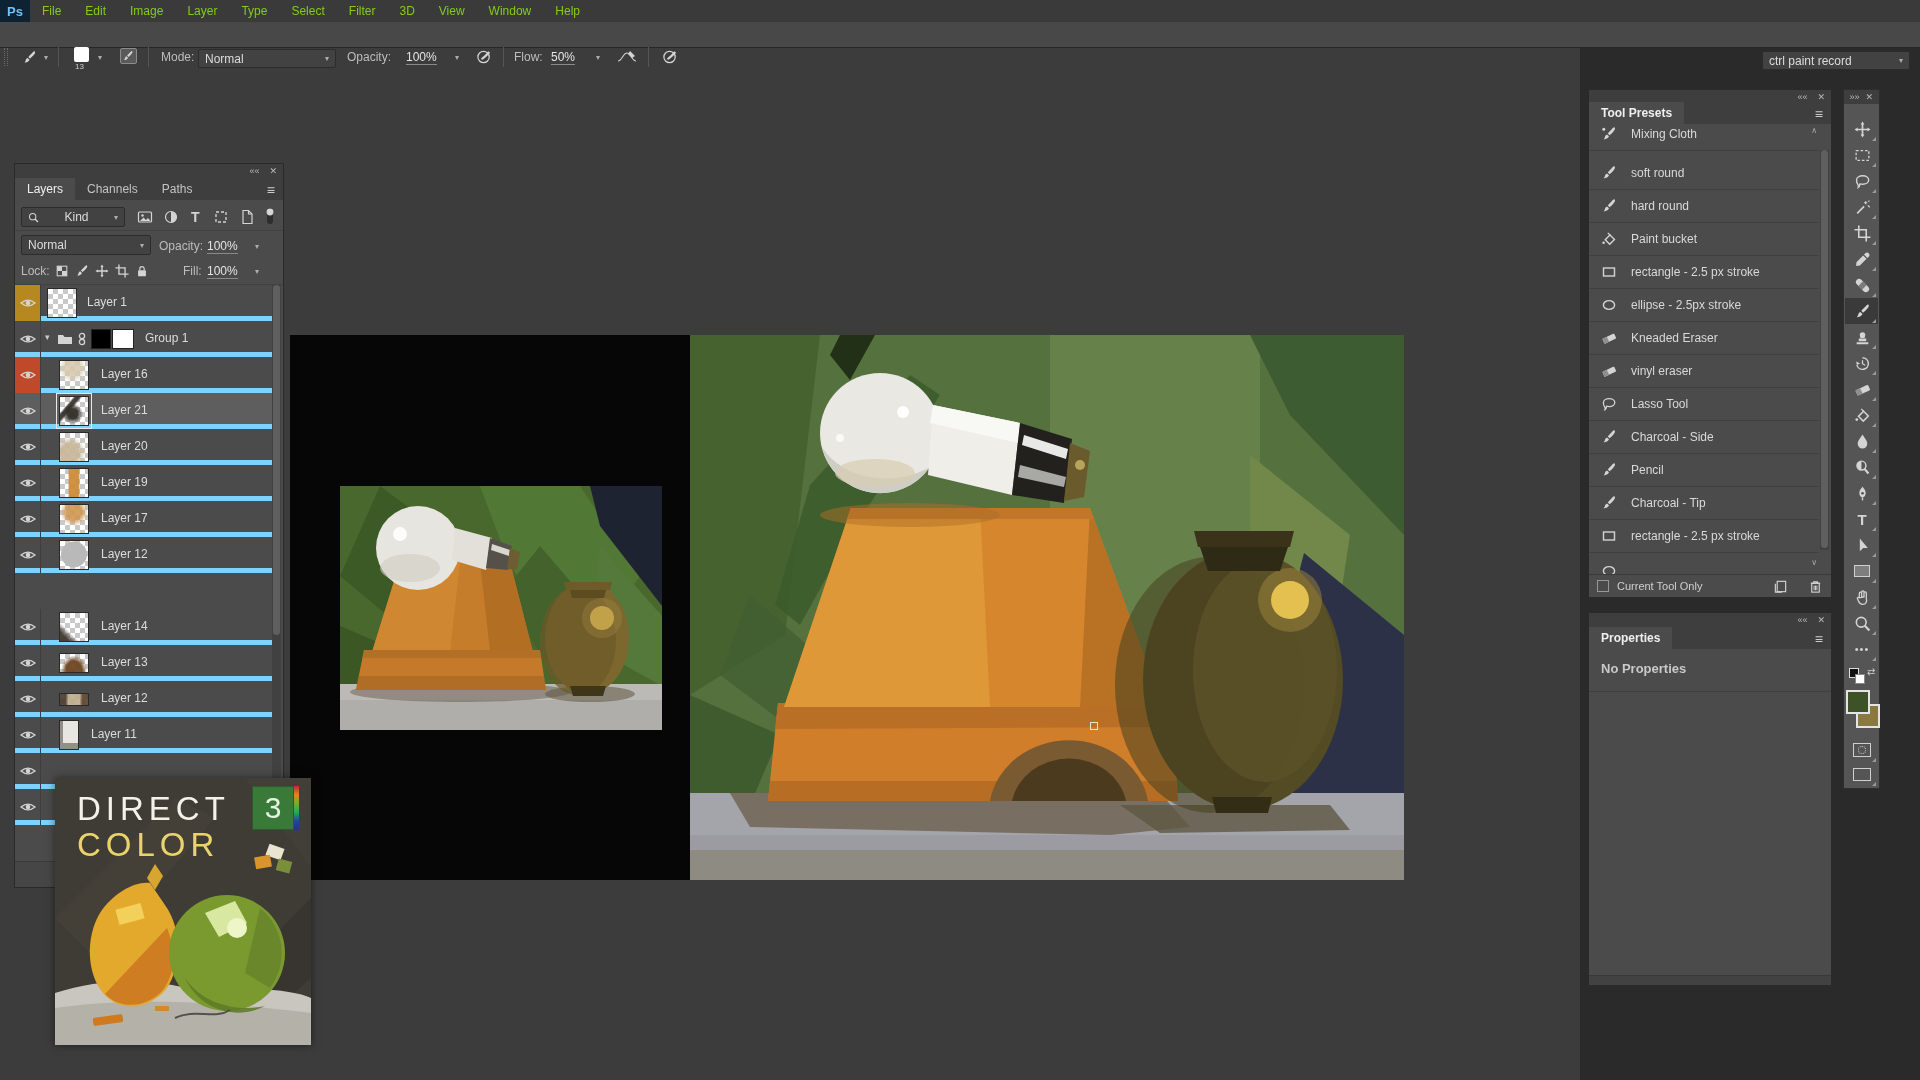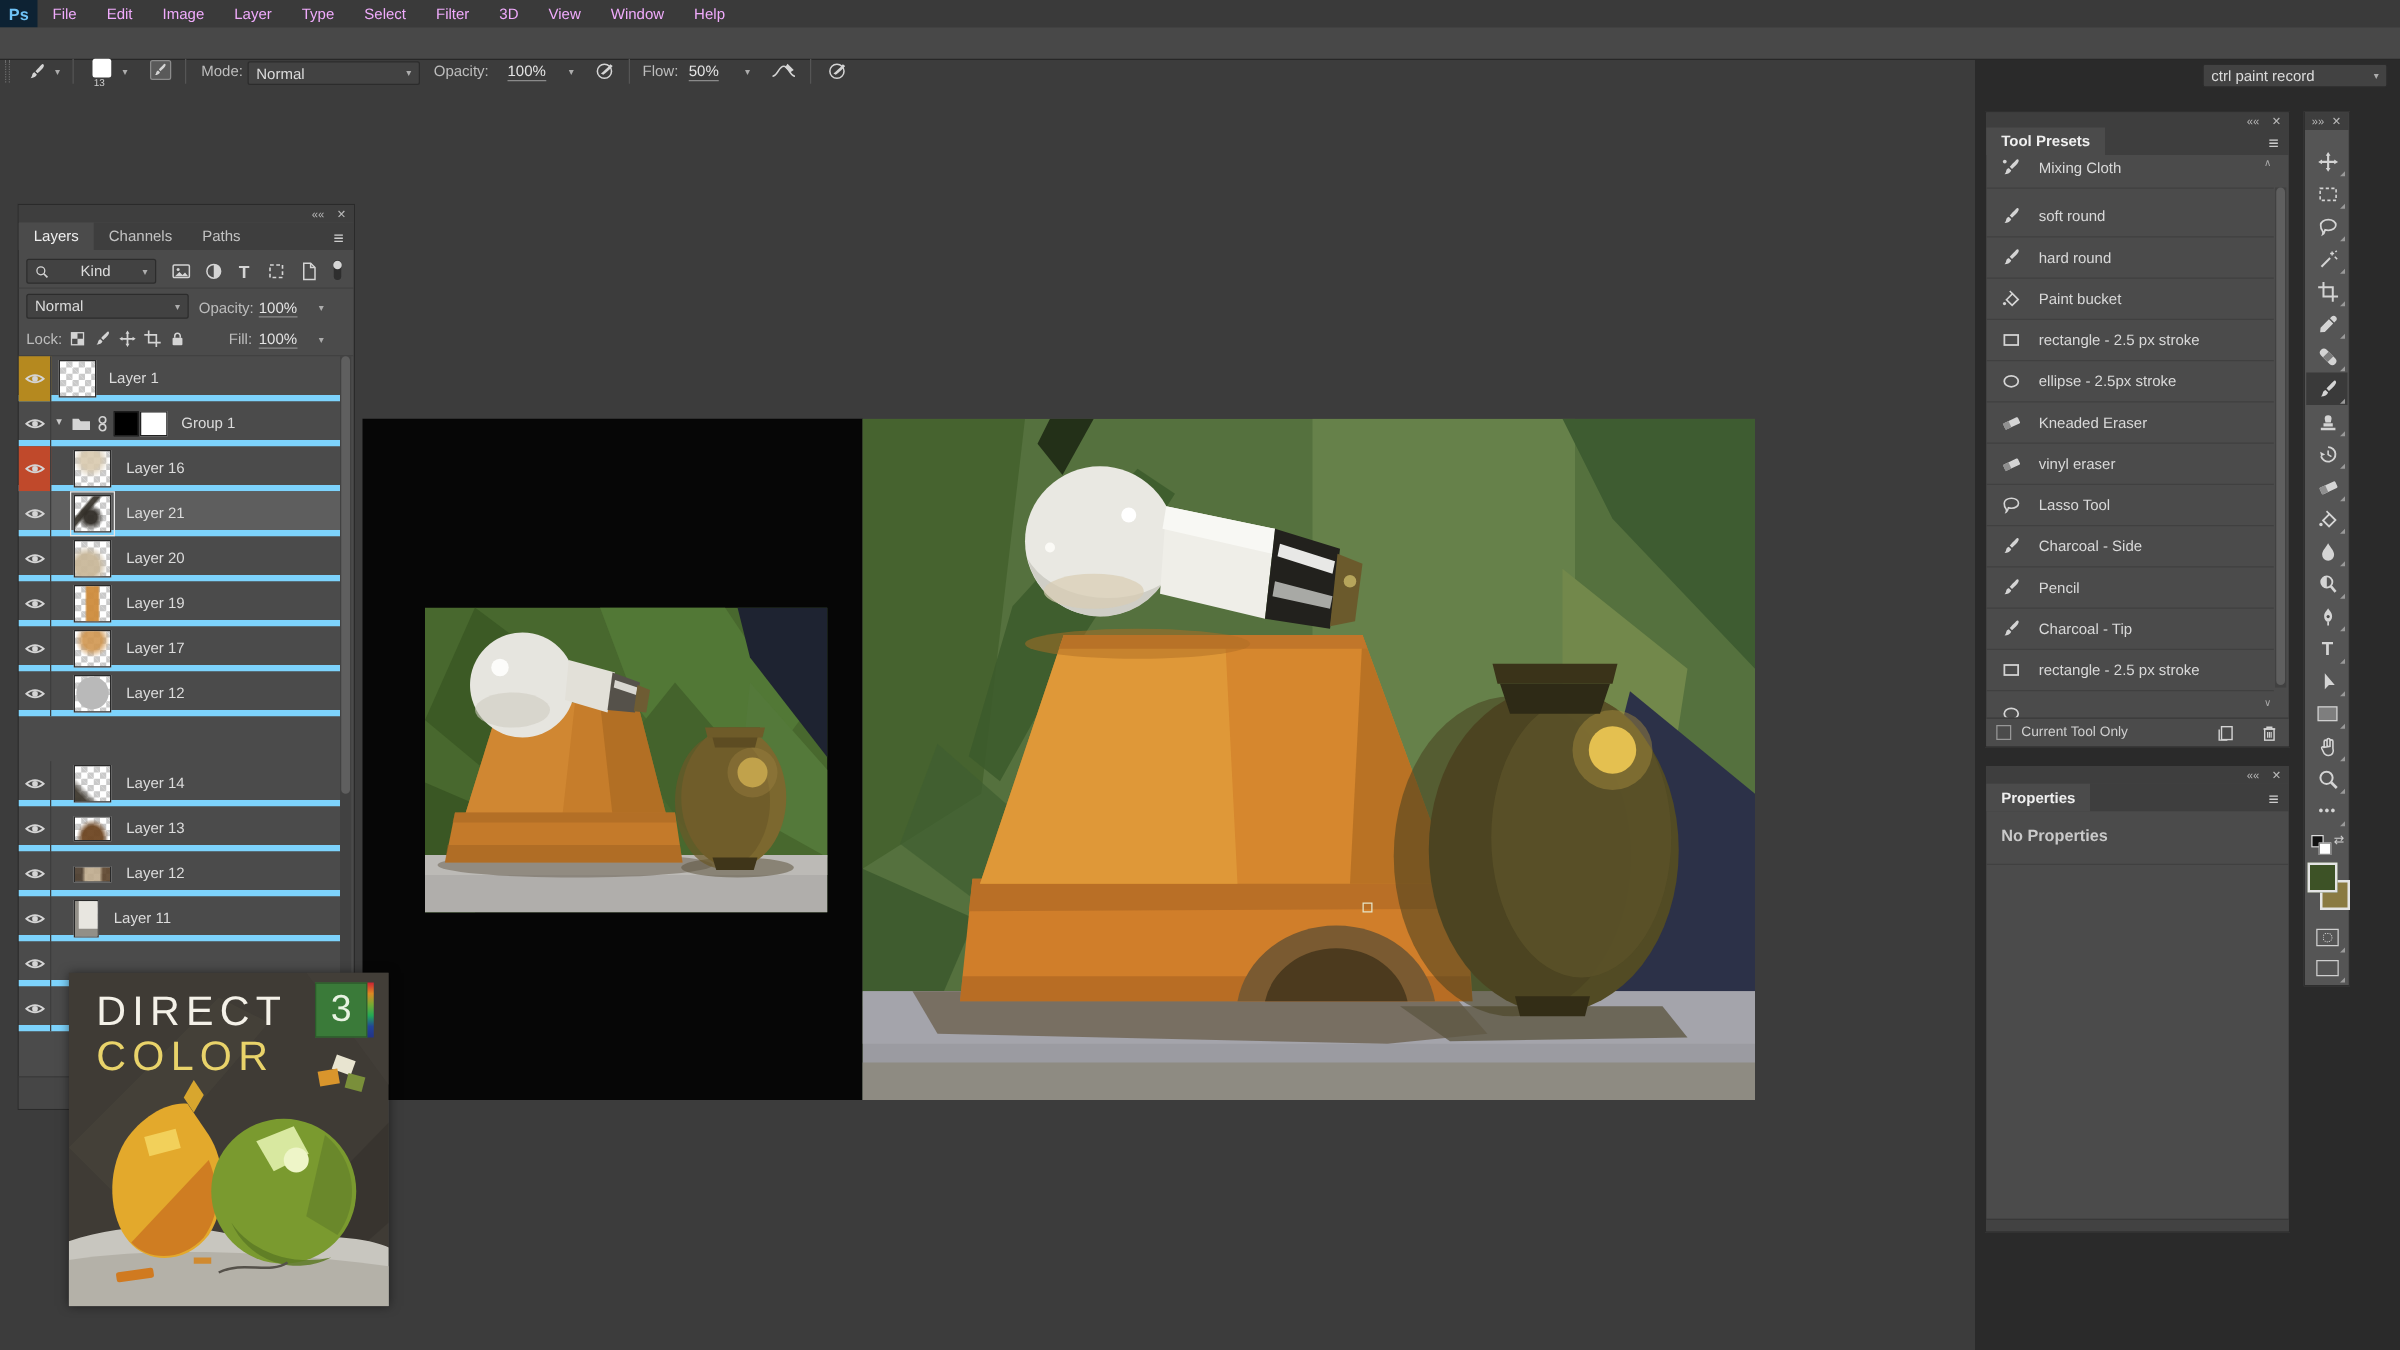--- a/index.html
+++ b/index.html
@@ -5,21 +5,21 @@
   * { box-sizing: border-box; margin:0; padding:0; }
   html,body { width:1920px; height:1080px; overflow:hidden; background:#3c3c3c;
     font-family:"Liberation Sans", sans-serif; -webkit-font-smoothing:antialiased; }
   .abs { position:absolute; }
   #stage { position:relative; width:1920px; height:1080px; }
 
   
   #menubar { left:0; top:0; width:1920px; height:22px; background:#3a3a3a; display:flex; align-items:center; z-index:40;}
   #pslogo { width:30px; height:22px; background:#0d2233; color:#6fc3f7; font-weight:bold; font-size:13px;
     display:flex; align-items:center; justify-content:center; }
-  .menuitem { color:#f0abfc; font-size:12px; padding:0 12px; line-height:22px; }
+  .menuitem { color:#84cc16; font-size:12px; padding:0 12px; line-height:22px; }
   #optionsbar { left:0; top:22px; width:1920px; height:26px; background:#484848; border-bottom:1px solid #272727; z-index:40;}
   .grip { width:4px; height:18px; border-left:1px dotted #6a6a6a; border-right:1px dotted #6a6a6a; }
   .vsep { width:1px; height:20px; background:#3a3a3a; border-right:1px solid #555; }
   .oblabel { color:#bdbdbd; font-size:12px; }
   .obvalue { color:#e4e4e4; font-size:12px; border-bottom:1px solid #8a8a8a; padding-bottom:0px;}
   .chev { color:#adadad; font-size:8px; }
   .dropdown { background:#424242; border:1px solid #2c2c2c; border-radius:2px; color:#dcdcdc; font-size:12px;
     display:flex; align-items:center; justify-content:space-between; padding:0 6px; }
   .ic { color:#d4d4d4; display:block; }
 

